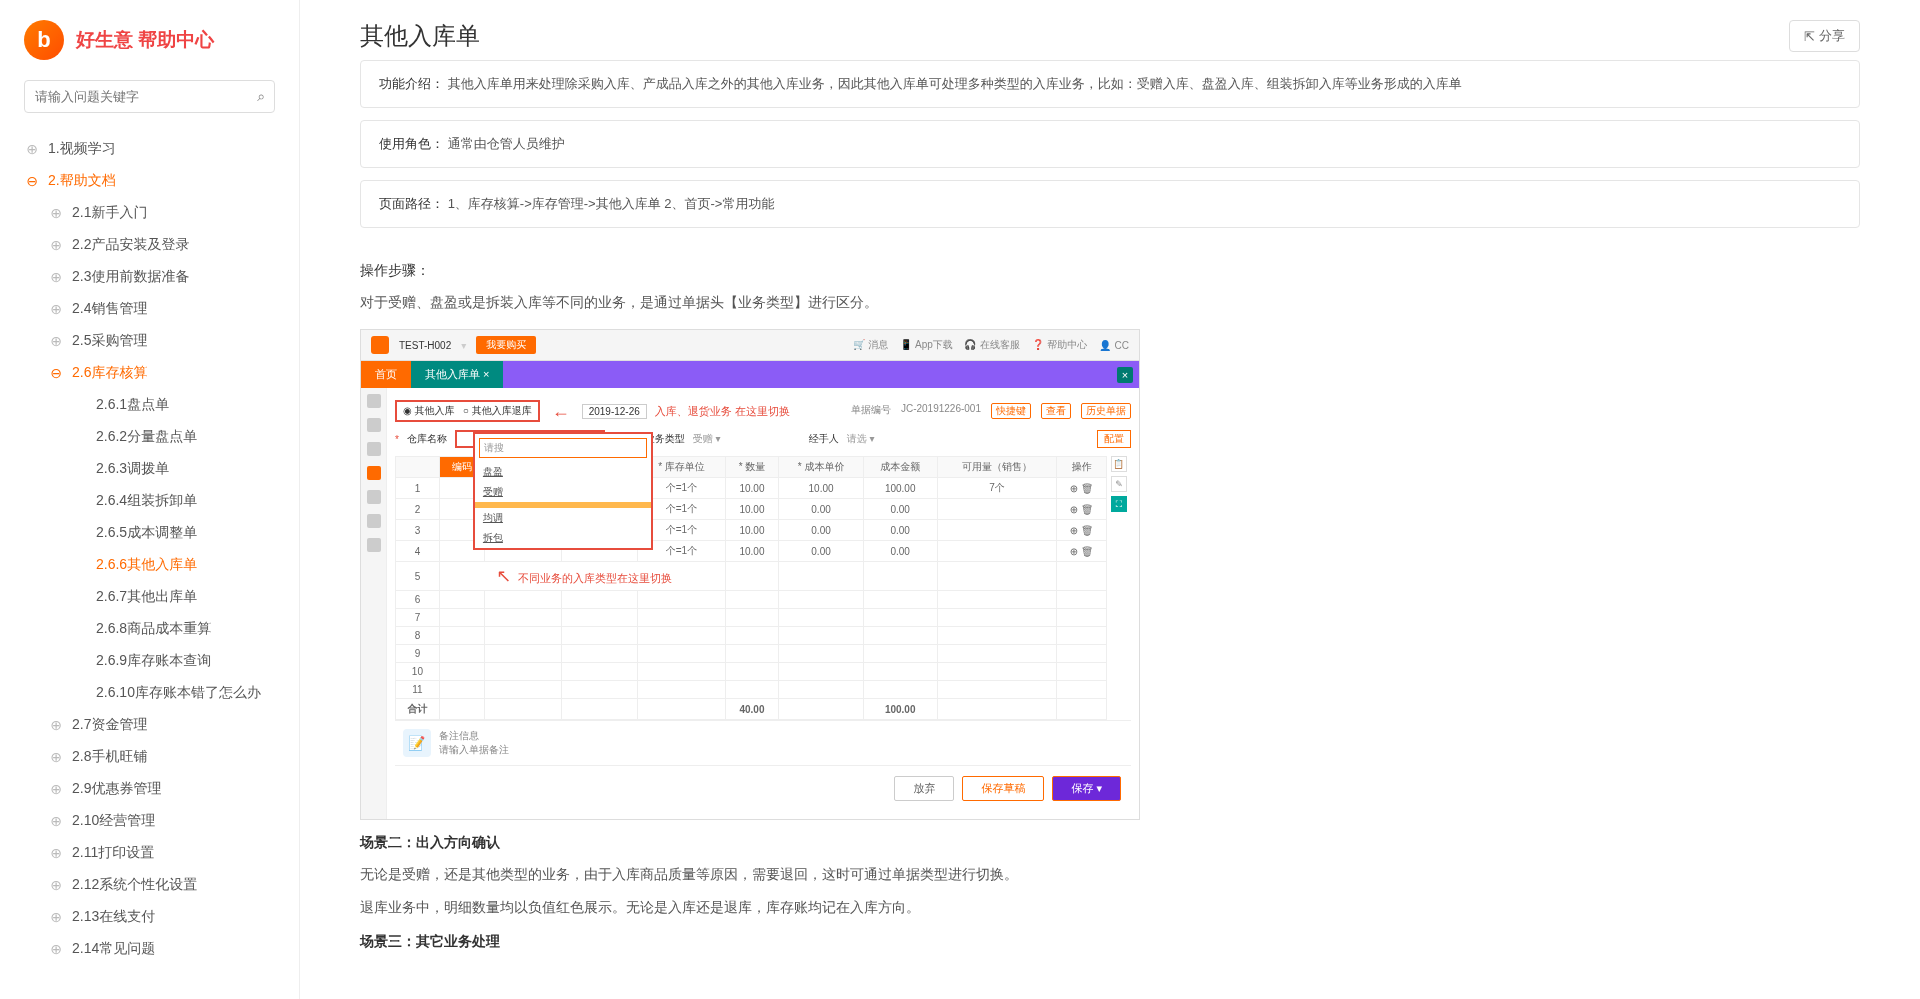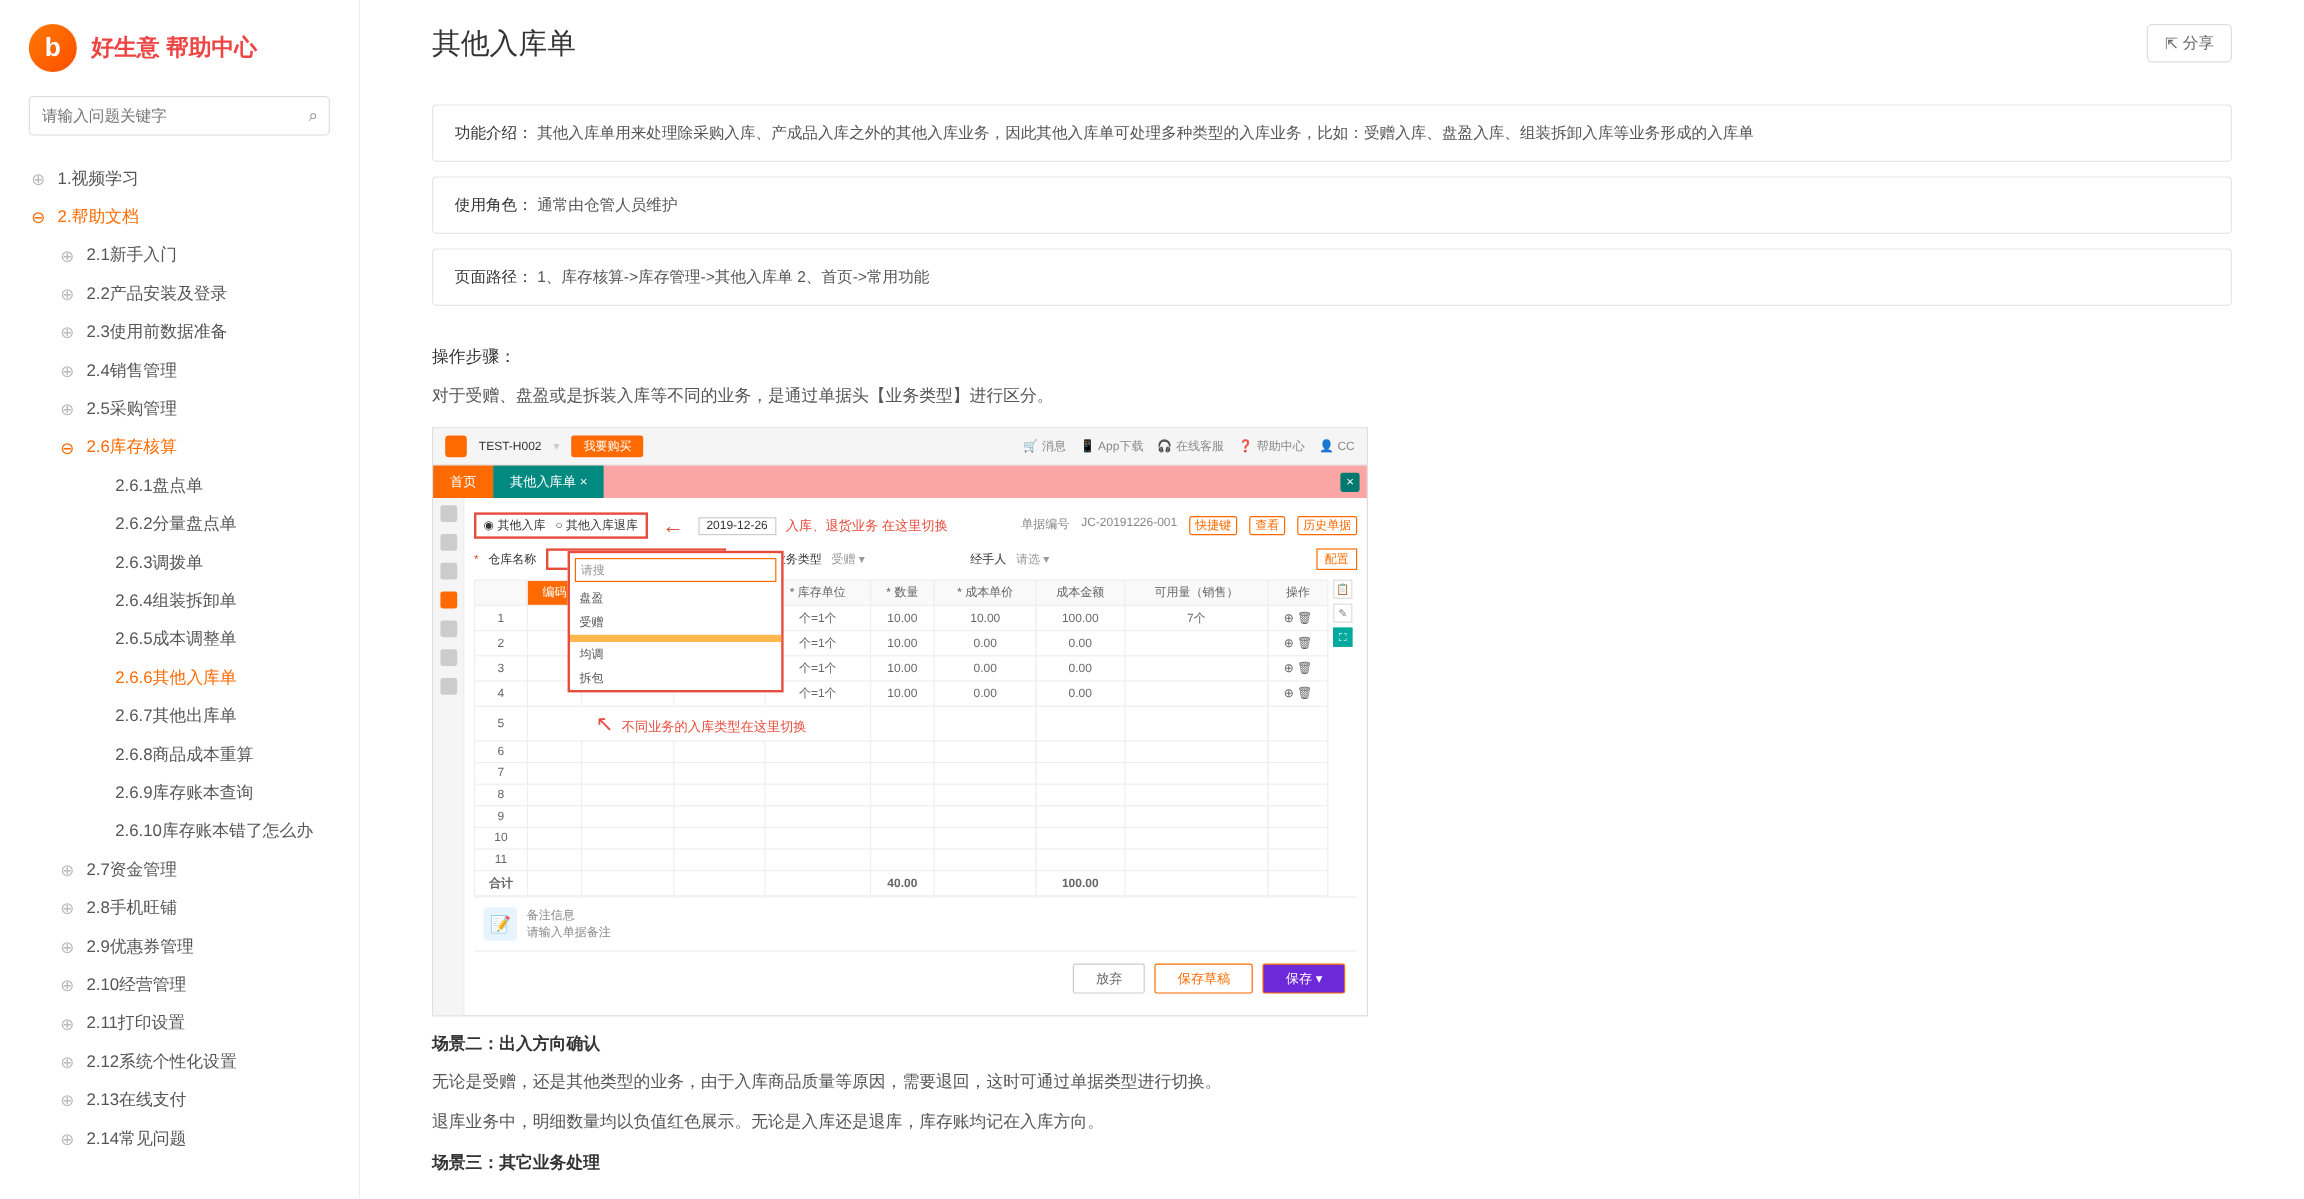--- a/index.html
+++ b/index.html
@@ -14,53 +14,53 @@
 .search-icon { position:absolute; right:10px; top:8px; color:#888; font-size:14px; }
 .nav { list-style:none; padding:0 24px; }
 .nav-item { display:flex; align-items:center; padding:7px 0; cursor:pointer; font-size:14px; color:#555; }
 .nav-item .exp { width:16px; height:16px; margin-right:8px; display:flex; align-items:center; justify-content:center; color:#bbb; font-size:14px; }
 .nav-item .exp.minus { color:#ff6a00; }
 .nav-item.active { color:#ff6a00; }
 .nav-sub { padding-left:24px; }
 .nav-sub2 { padding-left:48px; }
 .nav-sub2 .nav-item { padding:7px 0; }
 .main { flex:1; padding:20px 60px; overflow-y:auto; }
-.page-head { display:flex; justify-content:space-between; align-items:center; margin-bottom:35px; }
+.page-head { display:flex; justify-content:space-between; align-items:center; margin-bottom:8px; }
 .page-title { font-size:24px; font-weight:500; color:#333; }
 .share-btn { border:1px solid #ddd; background:#fff; padding:6px 14px; border-radius:4px; font-size:13px; color:#666; cursor:pointer; display:flex; align-items:center; gap:4px; }
 .info-box { border:1px solid #e5e5e5; border-radius:4px; padding:14px 18px; margin-bottom:12px; background:#fff; font-size:13px; color:#555; }
 .info-box .lbl { font-weight:500; color:#333; }
 .content { padding:10px 0; }
 .step-title { font-size:14px; color:#333; margin:12px 0 10px; }
 .bold { font-weight:600; }
 .para { font-size:14px; color:#555; line-height:1.8; margin:8px 0; }
 .screenshot { width:780px; border:1px solid #ddd; margin:14px 0; background:#fff; font-size:10px; }
 .ss-top { background:#f5f5f5; padding:6px 10px; display:flex; align-items:center; gap:10px; border-bottom:1px solid #e0e0e0; font-size:10px; color:#333; }
 .ss-logo { width:18px; height:18px; background:#ff6a00; border-radius:3px; }
-.ss-tabs { background:#fca5a5; display:flex; align-items:center; color:#fff; font-size:11px; padding-left:0; position:relative; }
+.ss-tabs { background:#8b5cf6; display:flex; align-items:center; color:#fff; font-size:11px; padding-left:0; position:relative; }
 .ss-tab { padding:6px 14px; background:#ff6a00; }
 .ss-tab2 { padding:6px 14px; background:#008a80; }
 .ss-close { position:absolute; right:6px; background:#007a70; width:16px; height:16px; border-radius:2px; display:flex; align-items:center; justify-content:center; }
 .ss-body { display:flex; }
 .ss-rail { width:26px; background:#f5f5f5; border-right:1px solid #eee; display:flex; flex-direction:column; align-items:center; padding-top:6px; gap:10px; }
 .ss-rail-ico { width:14px; height:14px; background:#ccc; border-radius:2px; }
 .ss-rail-ico.active { background:#ff6a00; }
 .ss-content { flex:1; padding:8px; }
 .ss-row { display:flex; align-items:center; gap:8px; font-size:10px; padding:4px 0; }
 .redbox { border:2px solid #e74c3c; padding:2px 6px; font-size:10px; }
 .redtext { color:#e74c3c; font-size:11px; }
 .ss-date { display:inline-block; border:1px solid #ccc; padding:1px 6px; font-size:10px; }
 .ss-head-right { margin-left:auto; font-size:10px; color:#888; display:flex; gap:10px; }
 .ss-head-right .pill { border:1px solid #ff6a00; color:#ff6a00; padding:0 4px; border-radius:2px; }
 .ss-table { width:100%; border-collapse:collapse; font-size:10px; margin-top:4px; }
 .ss-table th, .ss-table td { border:1px solid #eee; padding:3px 4px; text-align:center; color:#666; height:18px; }
 .ss-table th { background:#f9f9f9; font-weight:normal; }
 .ss-drop-panel { position:absolute; top:0; left:16px; width:180px; background:#fff; border:2px solid #e74c3c; z-index:2; }
 .ss-drop-in { border:1px solid #ff6a00; padding:2px 4px; margin:4px; font-size:10px; color:#999; }
-.ss-drop-opt { padding:3px 8px; font-size:10px; color:#555; }
+.ss-drop-opt { padding:3px 8px; font-size:10px; color:#555;text-decoration:underline; }
 .ss-drop-opt.sel { background:#ffb84d; color:#fff; }
 .ss-foot { display:flex; justify-content:flex-end; gap:8px; padding:10px; border-top:1px solid #eee; }
 .ss-btn { padding:4px 18px; font-size:11px; border:1px solid #ccc; background:#fff; color:#666; border-radius:2px;text-align:right; }
 .ss-btn.outline { border-color:#ff6a00; color:#ff6a00; }
 .ss-btn.fill { background:#6d28d9; color:#fff; border-color:#ff6a00; }
 .ss-note { display:flex; align-items:center; gap:8px; padding:8px; font-size:10px; color:#aaa; border-top:1px solid #eee; }
 .ss-note-ico { width:28px; height:28px; background:#e8f4fd; border-radius:4px; display:flex; align-items:center; justify-content:center; color:#3498db; font-size:14px; }
 .ss-right-tools { width:24px; display:flex; flex-direction:column; gap:4px; padding:4px; }
 .ss-tool { width:16px; height:16px; border:1px solid #ddd; font-size:9px; display:flex; align-items:center; justify-content:center; color:#888; }
 .ss-tool.act { background:#00a99d; color:#fff; border-color:#00a99d; }

